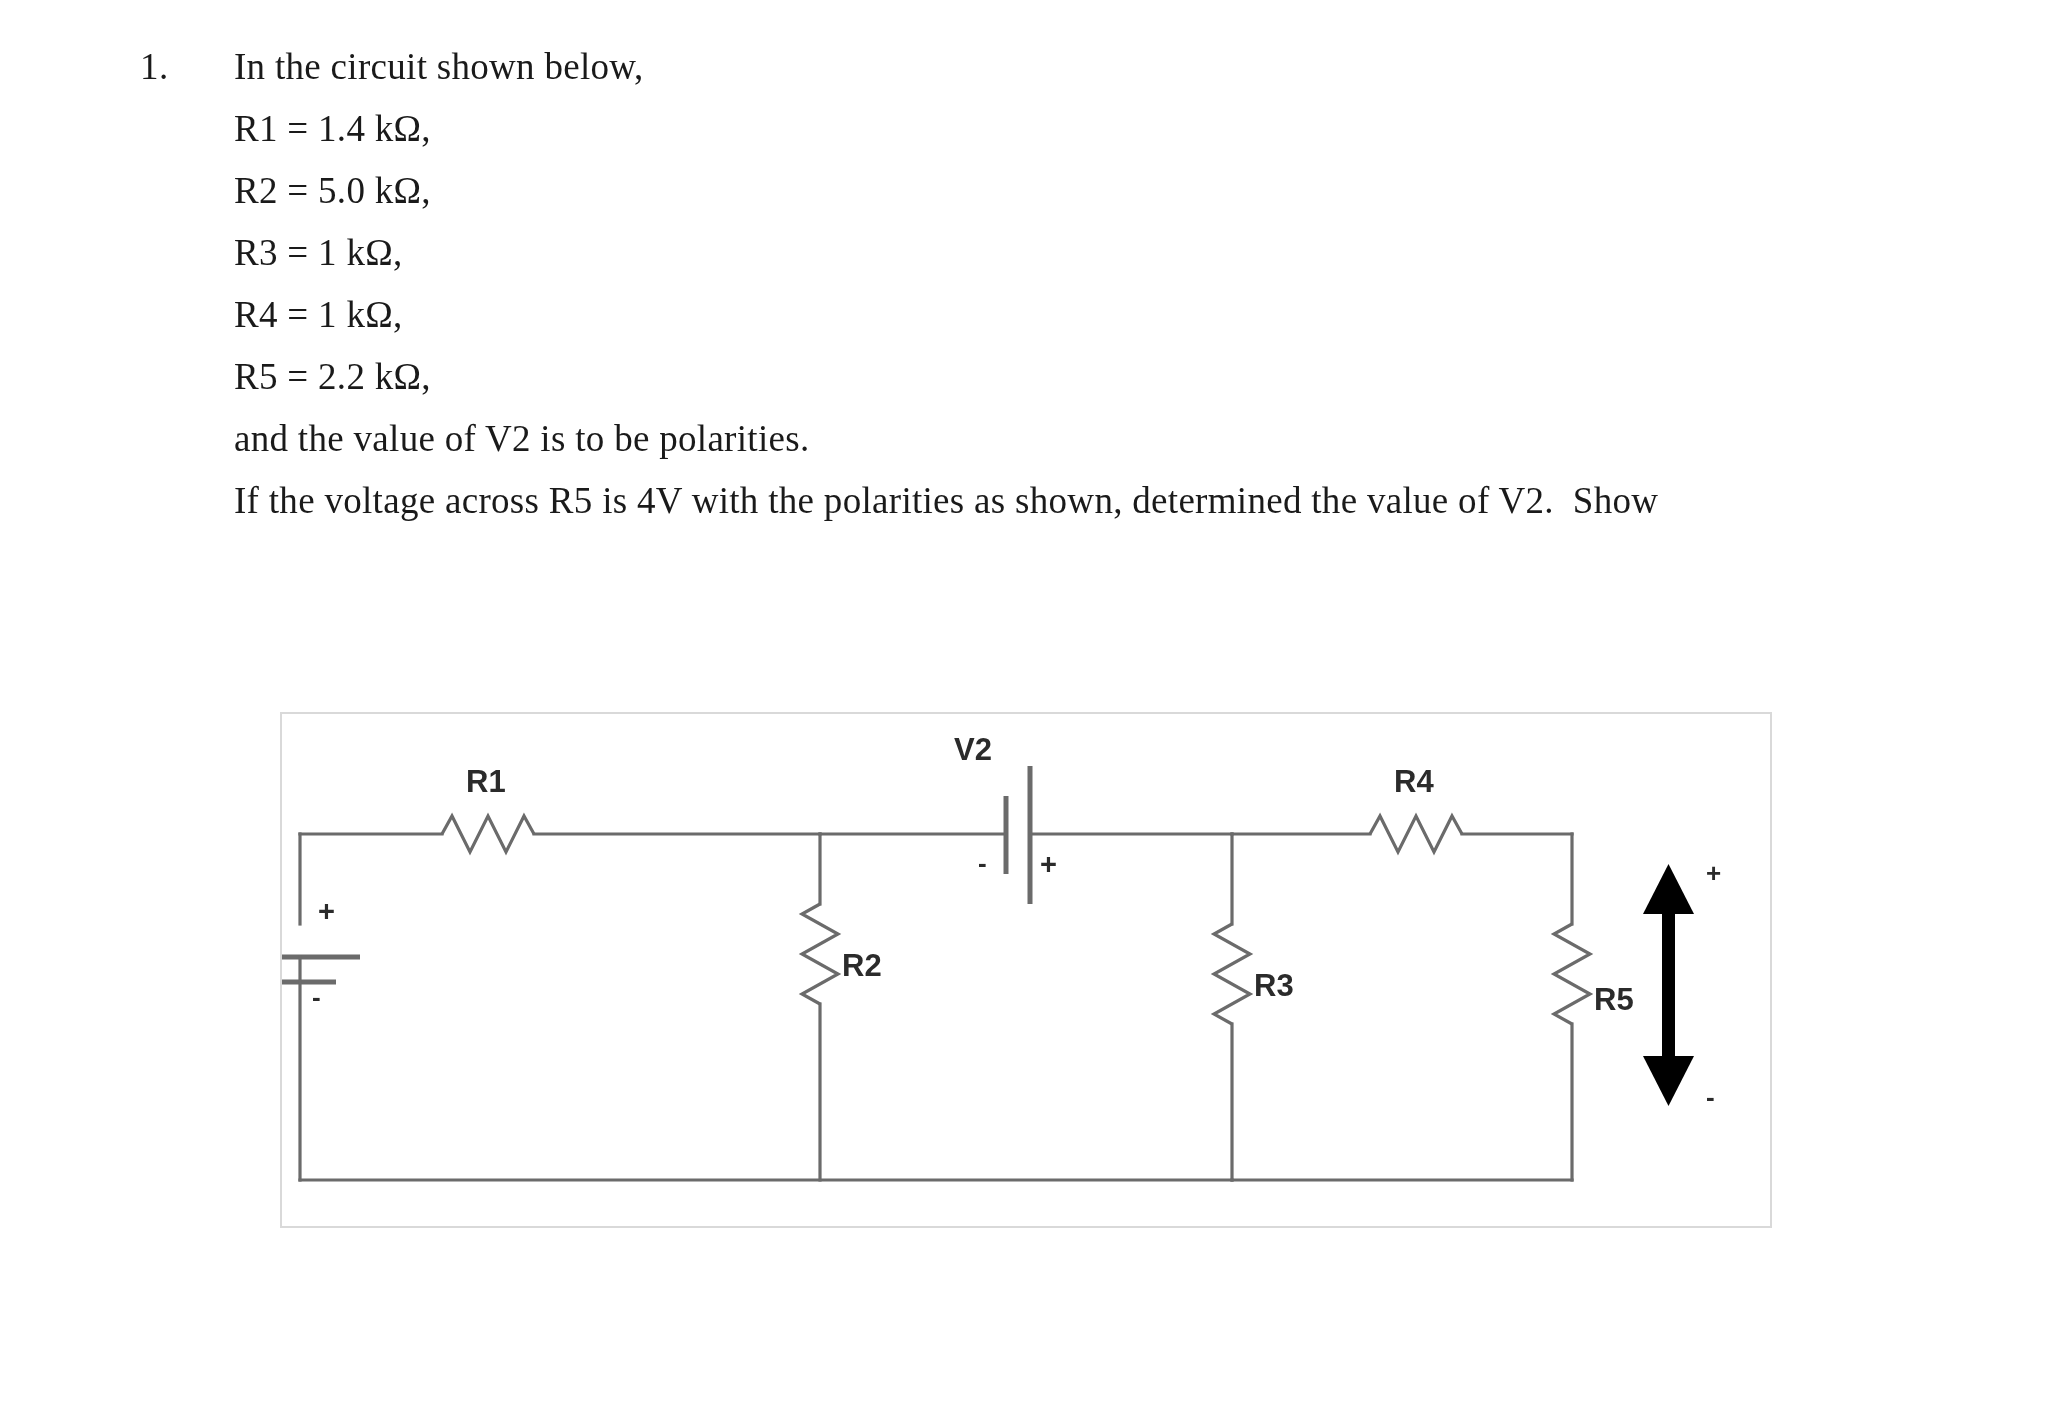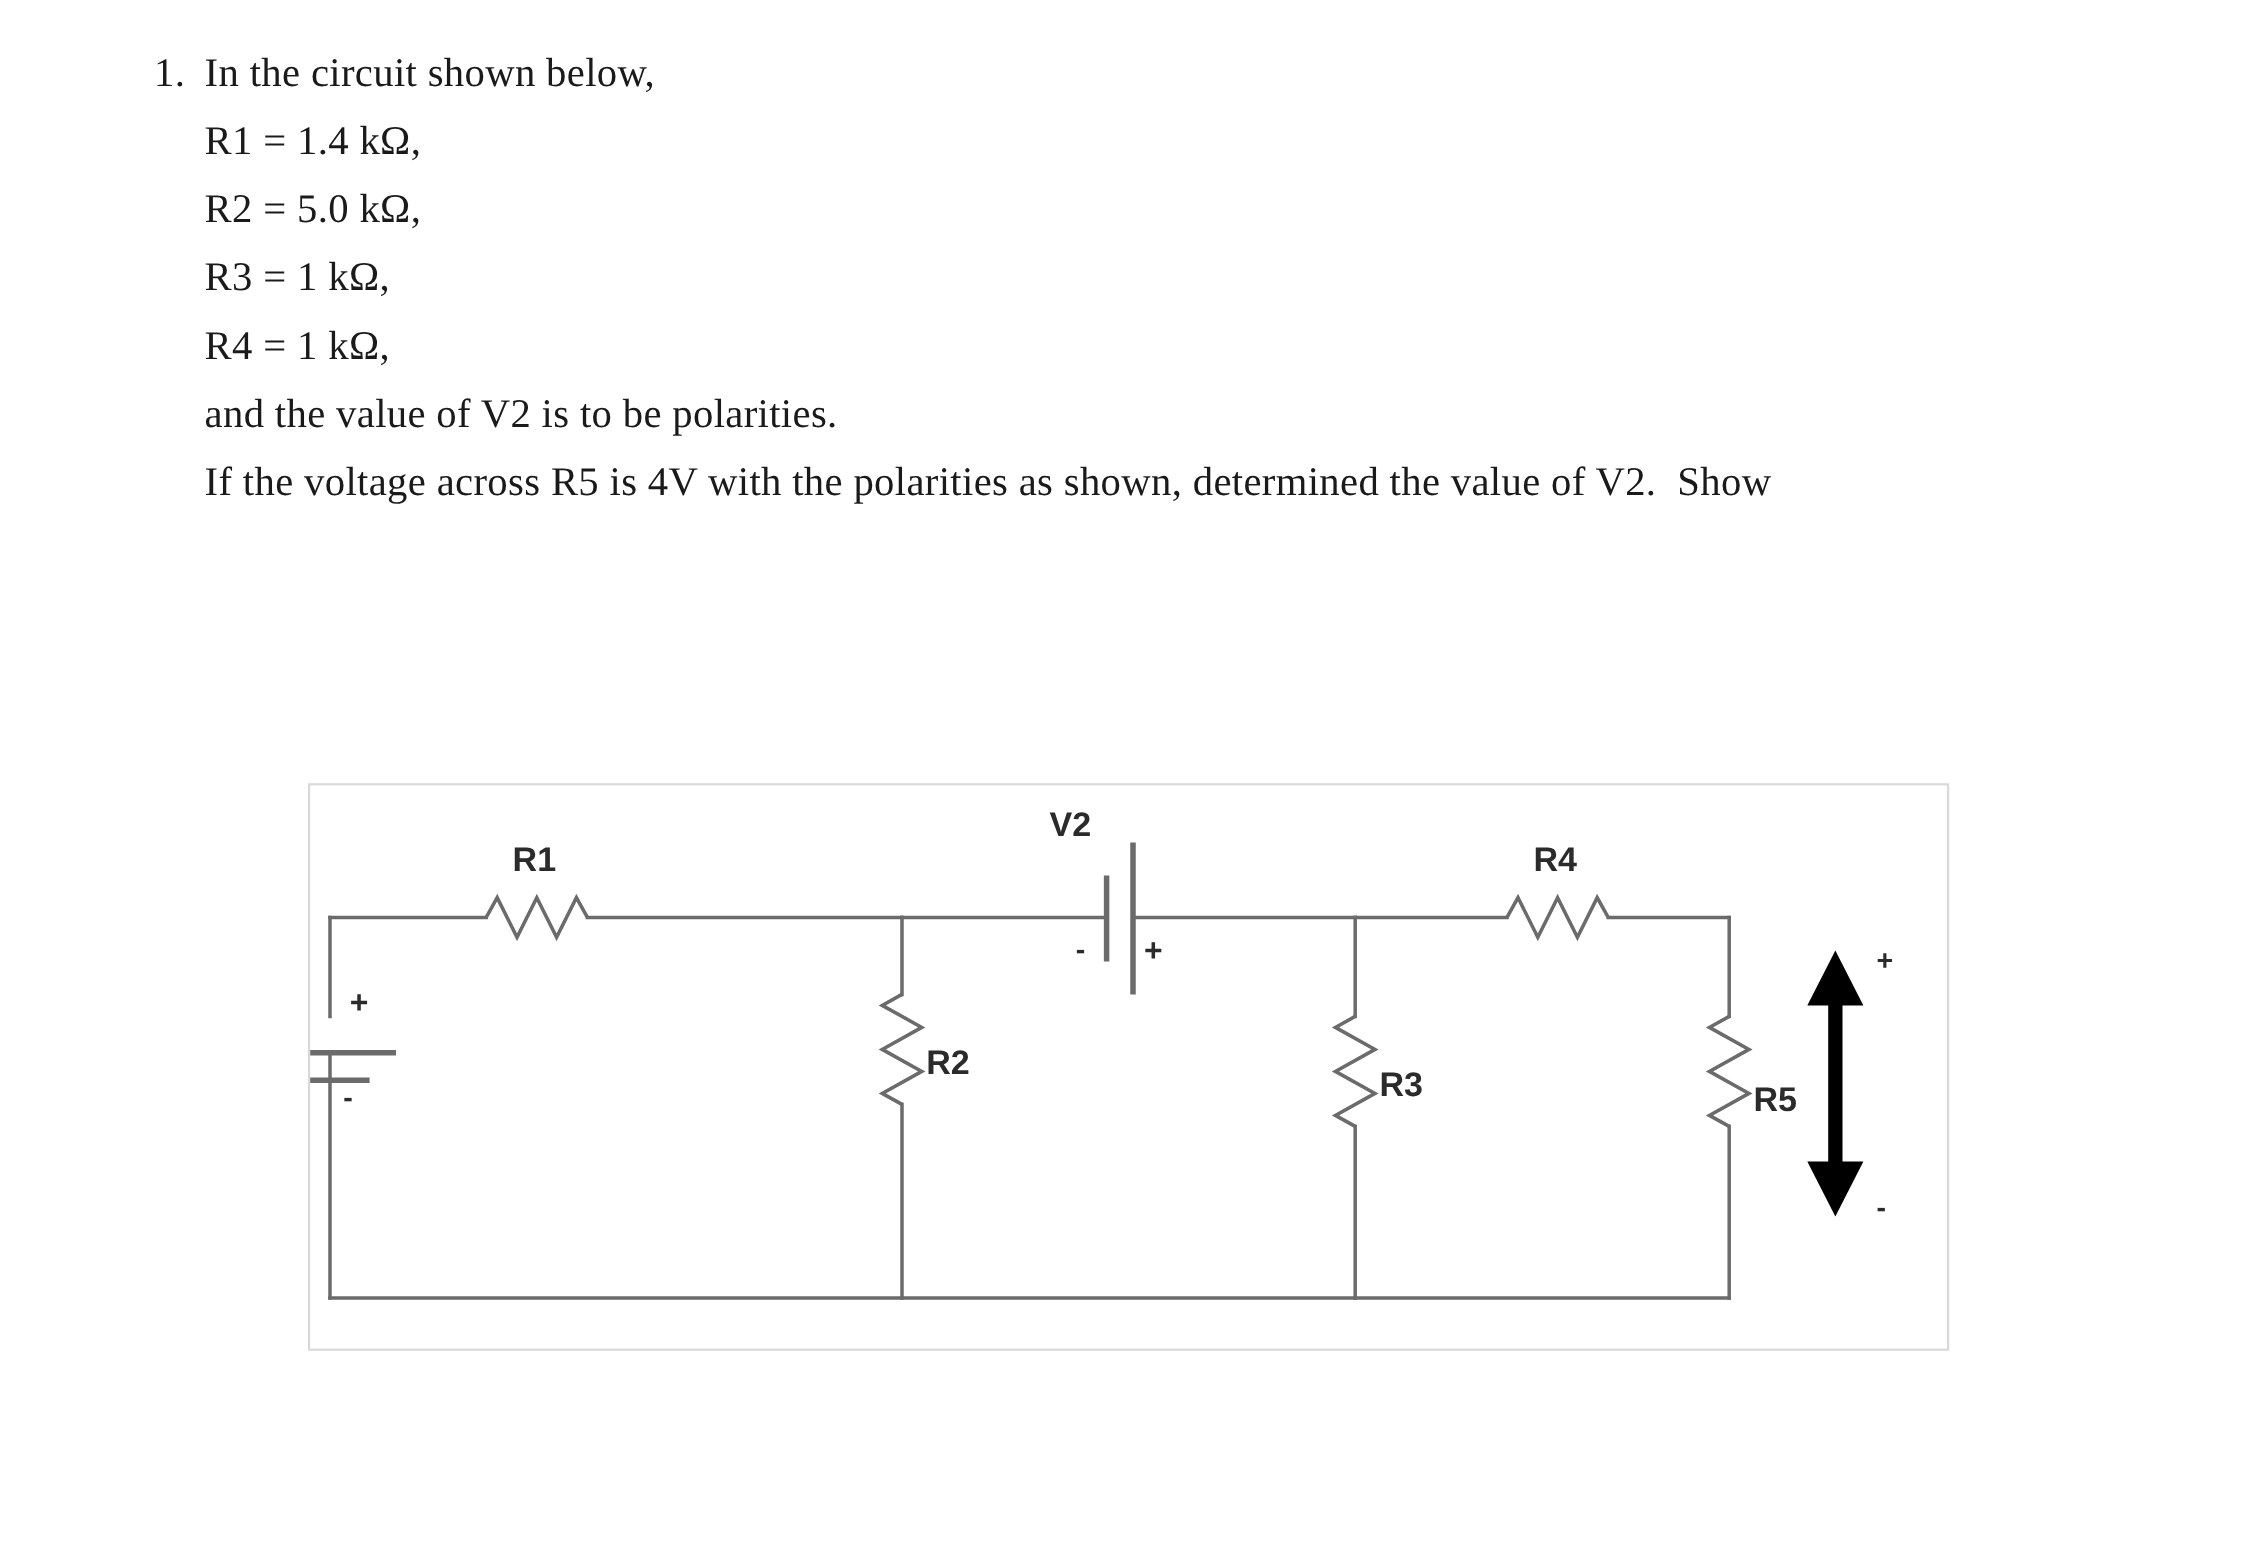--- a/index.html
+++ b/index.html
@@ -36,20 +36,21 @@
     letter-spacing: 0.4px;
   }
   .prob-lines {
     flex: 1 1 auto;
   }
   .prob-line {
     font-size: 37px;
     line-height: 62px;
     white-space: pre;
     letter-spacing: 0.3px;
+    margin-left: 48px;
   }
 
   
   #circuit-figure {
     position: absolute;
     left: 280px;
     top: 712px;
     width: 1492px;
     height: 516px;
     border: 2px solid #d9d9d9;
@@ -104,20 +105,21 @@
 
 <div id="problem-block">
   <div class="prob-row">
     <div class="prob-number">1.</div>
     <div class="prob-lines">
       <div class="prob-line">In the circuit shown below,</div>
       <div class="prob-line">R1 = 1.4 kΩ,</div>
       <div class="prob-line">R2 = 5.0 kΩ,</div>
       <div class="prob-line">R3 = 1 kΩ,</div>
       <div class="prob-line">R4 = 1 kΩ,</div>
+      <div class="prob-line">R5 = 2.2 kΩ,</div>
       <div class="prob-line">and the value of V2 is to be polarities.</div>
       <div class="prob-line">If the voltage across R5 is 4V with the polarities as shown, determined the value of V2.  Show</div>
     </div>
   </div>
 </div>
 
 <div id="circuit-figure">
   <svg id="circuit-svg" viewBox="0 0 1492 516">
 
     <path class="wire" d="M 18 120 L 160 120"></path>

